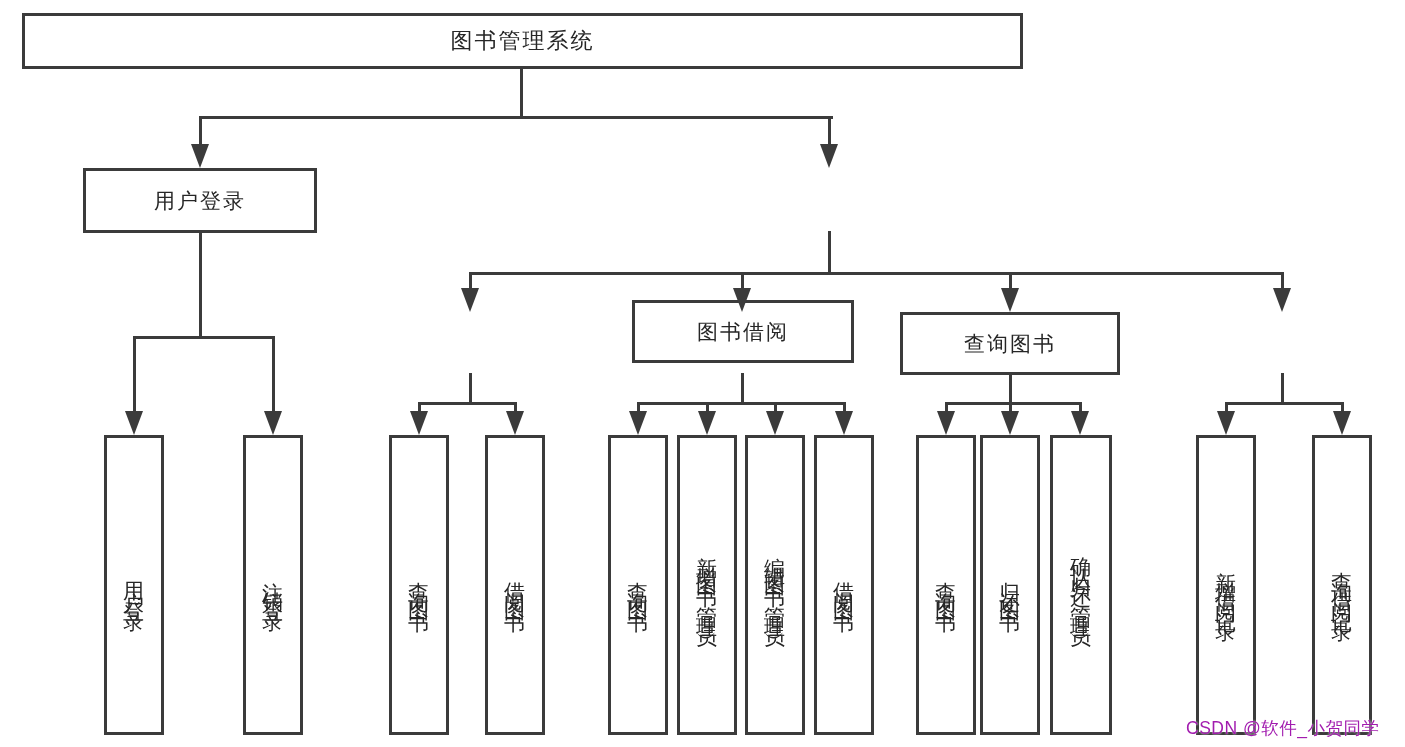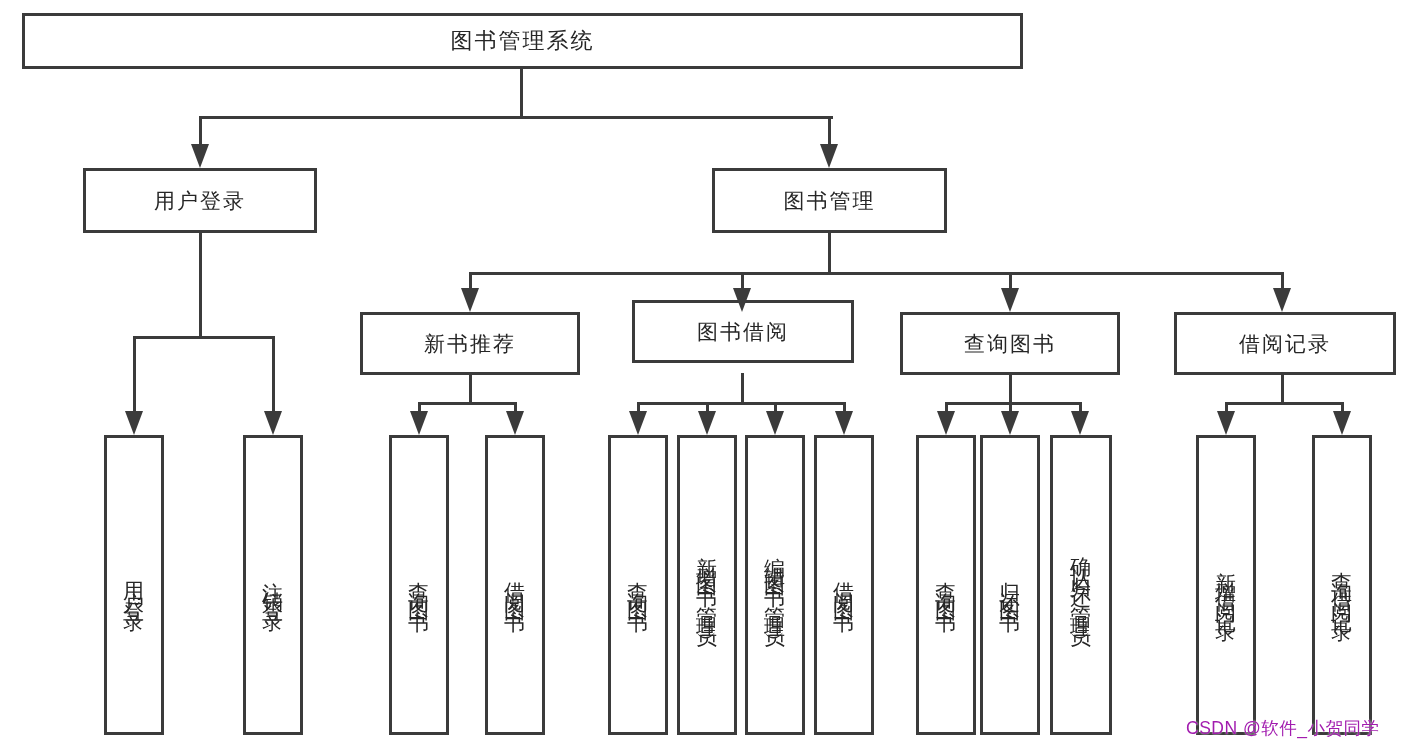--- a/index.html
+++ b/index.html
@@ -37,39 +37,30 @@
 <div id="stage">
 
   <div class="box root" style="left:22px;top:13px;width:1001px;height:56px">
     <span class="lbl">图书管理系统</span>
   </div>
 
   <div class="box" style="left:83px;top:168px;width:234px;height:65px">
     <span class="lbl">用户登录</span>
   </div>
 
-  <div class="box" style="left:712px;top:168px;width:235px;height:65px">
-    <span class="lbl">图书管理</span>
-  </div>
 
-  <div class="box" style="left:360px;top:312px;width:220px;height:63px">
-    <span class="lbl">新书推荐</span>
-  </div>
 
   <div class="box" style="left:632px;top:300px;width:222px;height:63px">
     <span class="lbl">图书借阅</span>
   </div>
 
   <div class="box" style="left:900px;top:312px;width:220px;height:63px">
     <span class="lbl">查询图书</span>
   </div>
 
-  <div class="box" style="left:1174px;top:312px;width:222px;height:63px">
-    <span class="lbl">借阅记录</span>
-  </div>
 
   <div class="box v" style="left:104px;top:435px;width:60px;height:300px">
     <span class="lbl">用户登录</span>
   </div>
   <div class="box v" style="left:243px;top:435px;width:60px;height:300px">
     <span class="lbl">注销登录</span>
   </div>
 
   <div class="box v" style="left:389px;top:435px;width:60px;height:300px">
     <span class="lbl">查询图书</span>

